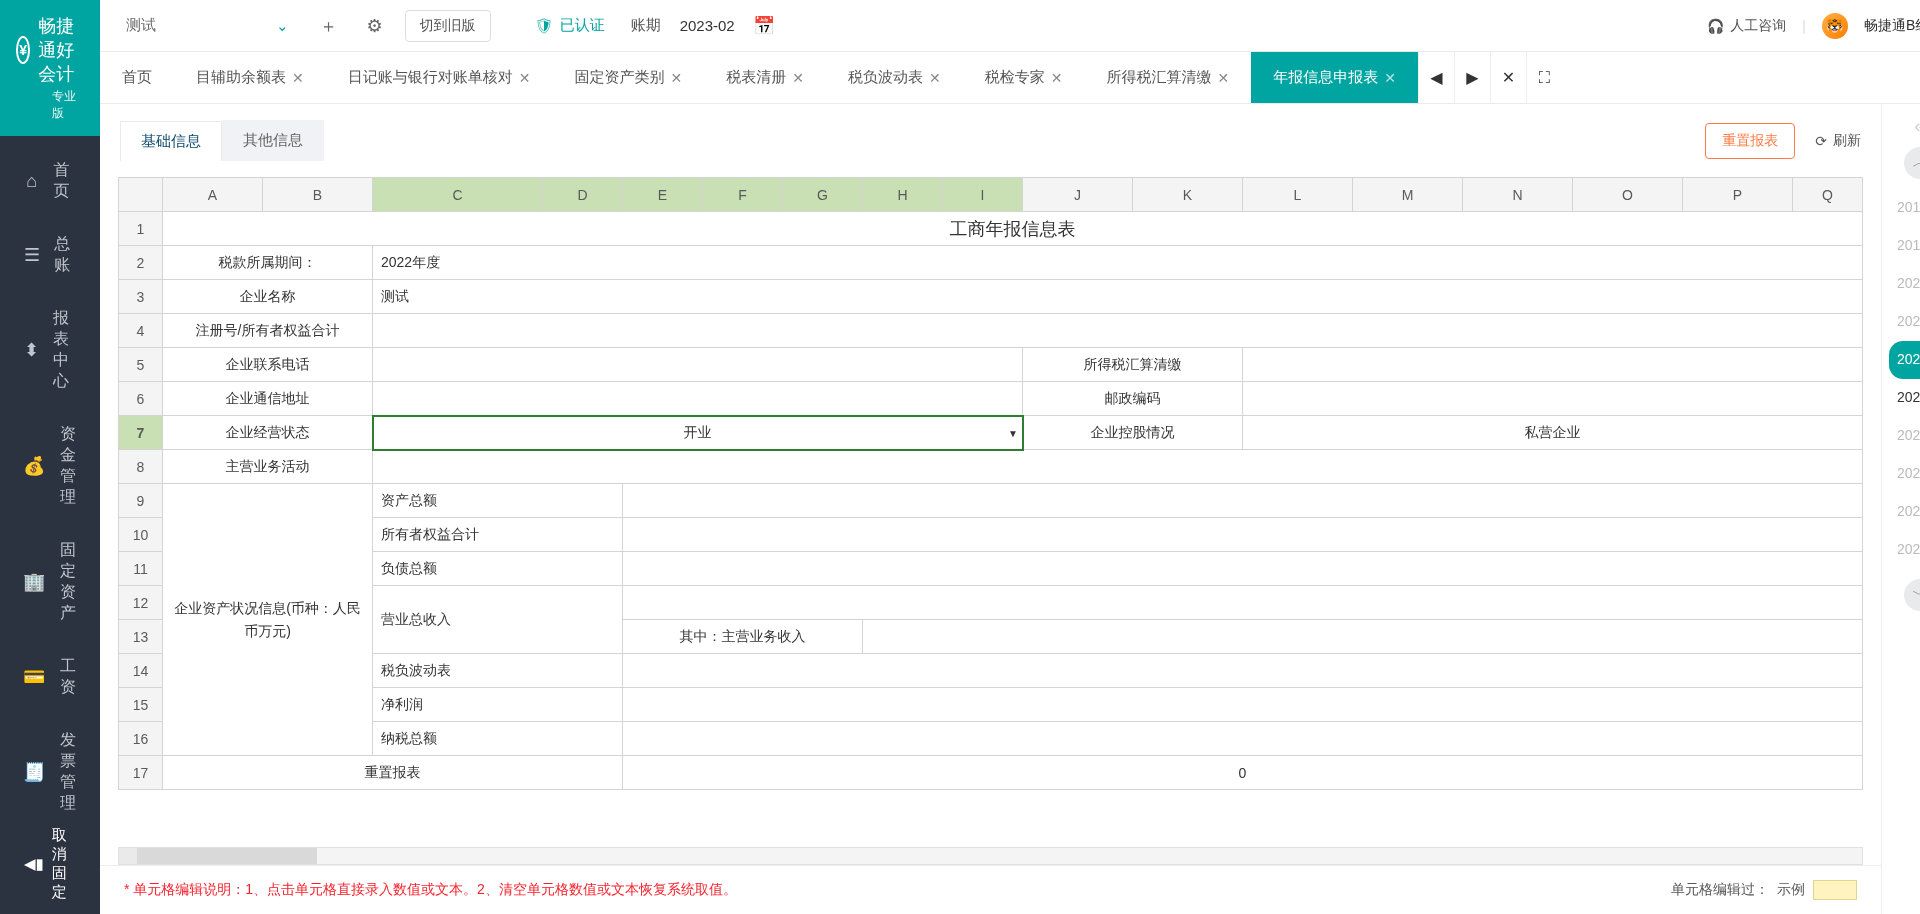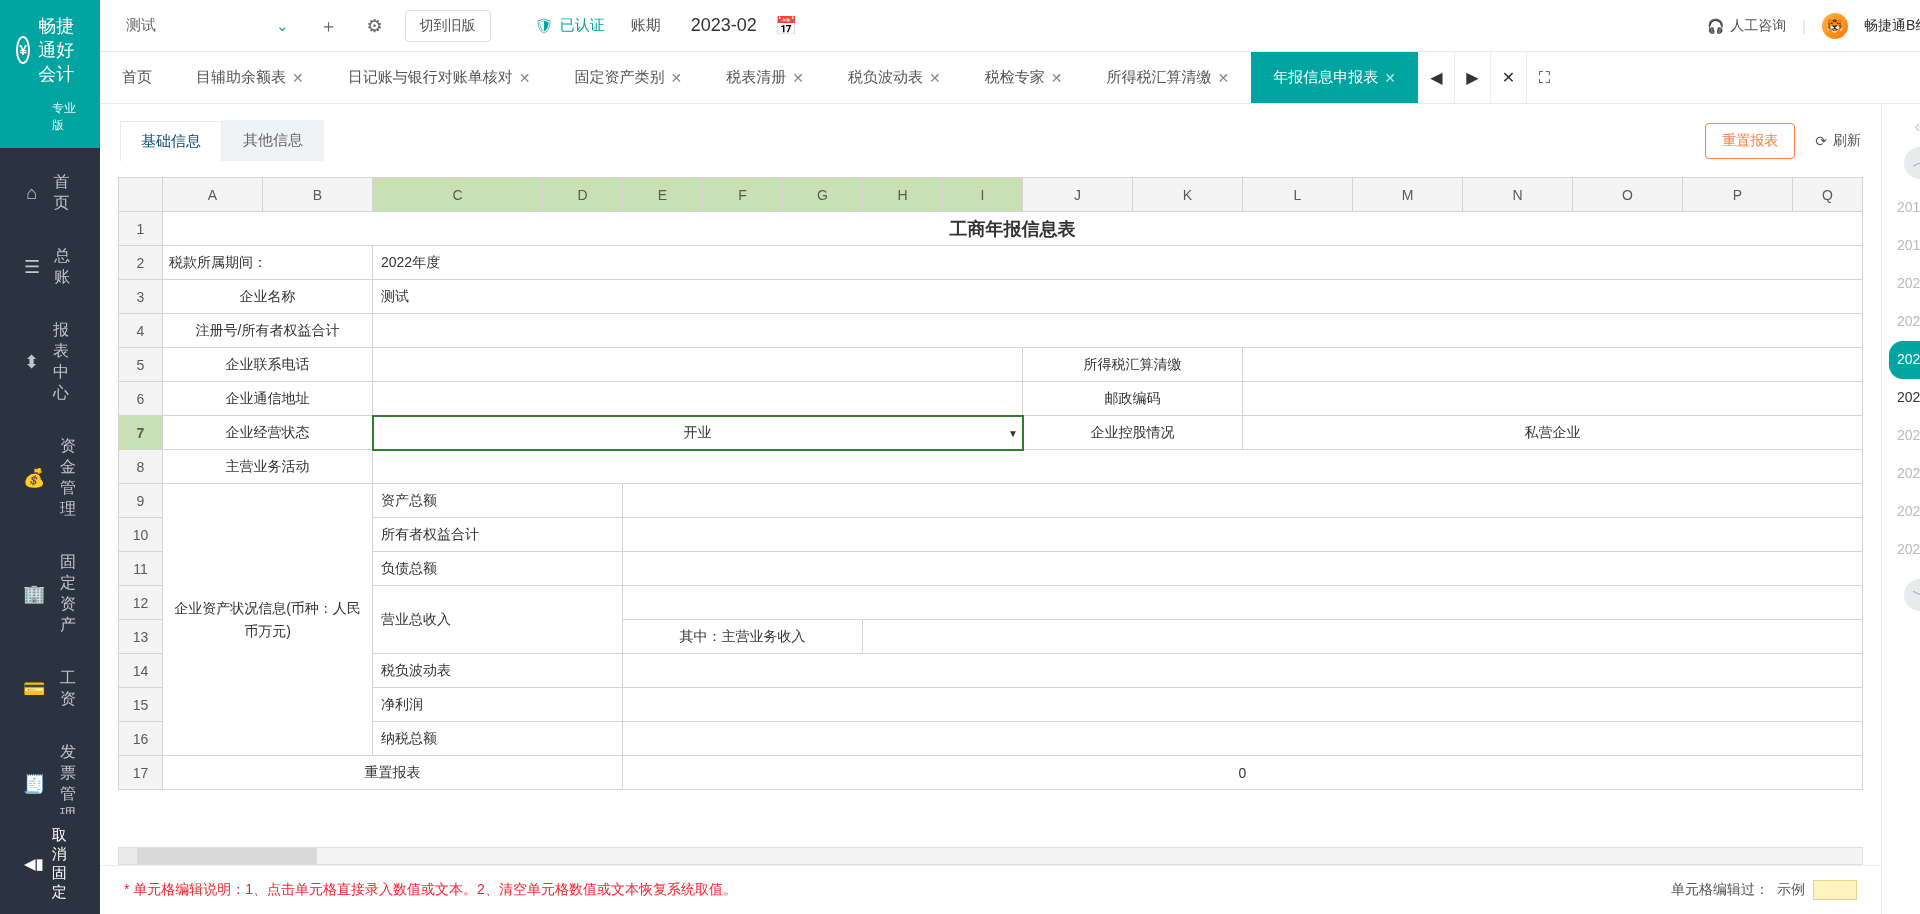--- a/index.html
+++ b/index.html
@@ -3,33 +3,33 @@
 <meta charset="utf-8">
 <style>
 *{margin:0;padding:0;box-sizing:border-box;font-family:"Microsoft YaHei","PingFang SC",sans-serif}
 body{background:#f5f7fa;overflow:hidden;width:1920px;height:914px;font-size:14px;color:#333}
 .app{display:flex;height:100%}
 .sidebar{width:196px;background:#2c3340;color:#fff;display:flex;flex-direction:column}
 .logo{background:#00a4a0;padding:14px 16px;color:#fff}
 .logo-row{display:flex;align-items:center;gap:8px}
 .logo-icon{width:28px;height:28px;border:2px solid #fff;border-radius:50%;display:flex;align-items:center;justify-content:center;font-size:14px;font-weight:bold}
 .logo-text{font-size:18px;font-weight:500}
-.logo-sub{font-size:12px;margin-top:14px;margin-left:36px;opacity:.9}
+.logo-sub{font-size:12px;margin-top:2px;margin-left:36px;opacity:.9}
 .menu{flex:1;overflow-y:auto;padding-top:8px}
 .menu-item{display:flex;align-items:center;gap:14px;padding:16px 24px;color:#c0c4cc;cursor:pointer;font-size:16px}
 .menu-icon{width:22px;height:22px;display:flex;align-items:center;justify-content:center;font-size:18px}
 .pin-bar{padding:12px 24px;color:#fff;display:flex;align-items:center;gap:8px;font-size:15px;cursor:pointer;justify-content:center}
 .main{flex:1;display:flex;flex-direction:column;background:#fff}
 .topbar{height:52px;display:flex;align-items:center;padding:0 16px;gap:14px;border-bottom:1px solid #e8eaec}
 .dropdown{display:flex;align-items:center;gap:120px;padding:6px 10px;color:#666;cursor:pointer;font-size:15px}
 .top-icon{width:32px;height:32px;display:flex;align-items:center;justify-content:center;color:#666;cursor:pointer;font-size:18px}
 .btn-old{border:1px solid #ddd;padding:6px 14px;border-radius:4px;color:#555;cursor:pointer;font-size:14px}
 .verified{color:#00a4a0;display:flex;align-items:center;gap:6px;font-size:15px}
 .period-label{color:#555;font-size:15px;margin-left:12px}
-.period-val{color:#333;font-size:18px;margin-left:16px}
+.period-val{color:#333;font-size:15px;margin-left:5px}
 .topbar-right{margin-left:auto;display:flex;align-items:center;gap:16px}
 .consult{display:flex;align-items:center;gap:6px;color:#555;cursor:pointer}
 .avatar{width:26px;height:26px;border-radius:50%;background:linear-gradient(135deg,#ffb347,#ff7b00);display:flex;align-items:center;justify-content:center;font-size:14px}
 .tabs{height:52px;display:flex;align-items:stretch;border-bottom:1px solid #e8eaec;position:relative}
 .tab{display:flex;align-items:center;padding:0 22px;color:#555;cursor:pointer;font-size:15px;white-space:nowrap;gap:6px}
 .tab.home{font-weight:500}
 .tab.active{background:#00a4a0;color:#fff}
 .tab-close{font-size:14px;opacity:.7}
 .tab-nav{width:36px;display:flex;align-items:center;justify-content:center;color:#333;cursor:pointer;font-size:16px;border-left:1px solid #eee}
 .content{flex:1;display:flex;overflow:hidden}
@@ -42,21 +42,21 @@
 .btn-reset{border:1px solid #ff7a45;color:#ff7a45;padding:8px 16px;border-radius:4px;cursor:pointer;background:#fff}
 .btn-refresh{display:flex;align-items:center;gap:6px;color:#555;cursor:pointer}
 .grid-wrap{flex:1;overflow:auto;padding:0 18px}
 .grid{border-collapse:collapse;width:100%;table-layout:fixed}
 .grid th,.grid td{border:1px solid #d4d4d4;height:34px;font-size:14px;color:#333;padding:0 6px;text-align:center;background:#fff}
 .grid .corner{background:#f4f4f4;width:44px}
 .grid .colhead{background:#f4f4f4;color:#5a5a5a;font-weight:normal}
 .grid .rowhead{background:#f4f4f4;color:#5a5a5a;font-weight:normal;width:44px}
 .grid .rowhead.sel{background:#c8e0b4;font-weight:bold}
 .grid .colhead.sel{background:#c8e0b4}
-.grid .title-cell{font-size:18px;font-weight:700}
+.grid .title-cell{font-size:18px;font-weight:400}
 .grid .lbl{text-align:center;color:#333}
 .grid .lbl-left{text-align:left;padding-left:8px}
 .grid .sel-cell{outline:2px solid #2e7d32;outline-offset:-1px;position:relative}
 .dropdown-ind{position:absolute;right:4px;top:50%;transform:translateY(-50%);font-size:10px;color:#333}
 .footer{padding:14px 24px;display:flex;align-items:center;justify-content:space-between;font-size:14px;border-top:1px solid #eee}
 .footer-left{color:#f5222d}
 .footer-right{display:flex;align-items:center;gap:8px;color:#555}
 .swatch{width:44px;height:20px;background:#fff3bf;border:1px solid #e0d78f}
 .year-panel{width:76px;border-left:1px solid #eee;display:flex;flex-direction:column;align-items:center;padding:12px 0;gap:4px;background:#fff}
 .year-arrow{width:32px;height:32px;border-radius:50%;background:#e8eaec;display:flex;align-items:center;justify-content:center;color:#999;cursor:pointer;margin:6px 0}
@@ -239,21 +239,21 @@
               <th class="colhead">O</th>
               <th class="colhead">P</th>
               <th class="colhead">Q</th>
             </tr>
             <tr>
                   <th class="rowhead">1</th>
                   <td colspan="17" class="title-cell">工商年报信息表</td>
                 </tr>
             <tr>
                   <th class="rowhead">2</th>
-                  <td colspan="2" class="lbl" style="text-align:left">税款所属期间：</td>
+                  <td colspan="2" class="lbl" style="text-align:center">税款所属期间：</td>
                   <td colspan="15" class="lbl-left">2022年度</td>
                 </tr>
             <tr>
                   <th class="rowhead">3</th>
                   <td colspan="2" class="lbl">企业名称</td>
                   <td colspan="15" class="lbl-left">测试</td>
                 </tr>
             <tr>
                   <th class="rowhead">4</th>
                   <td colspan="2" class="lbl">注册号/所有者权益合计</td>

